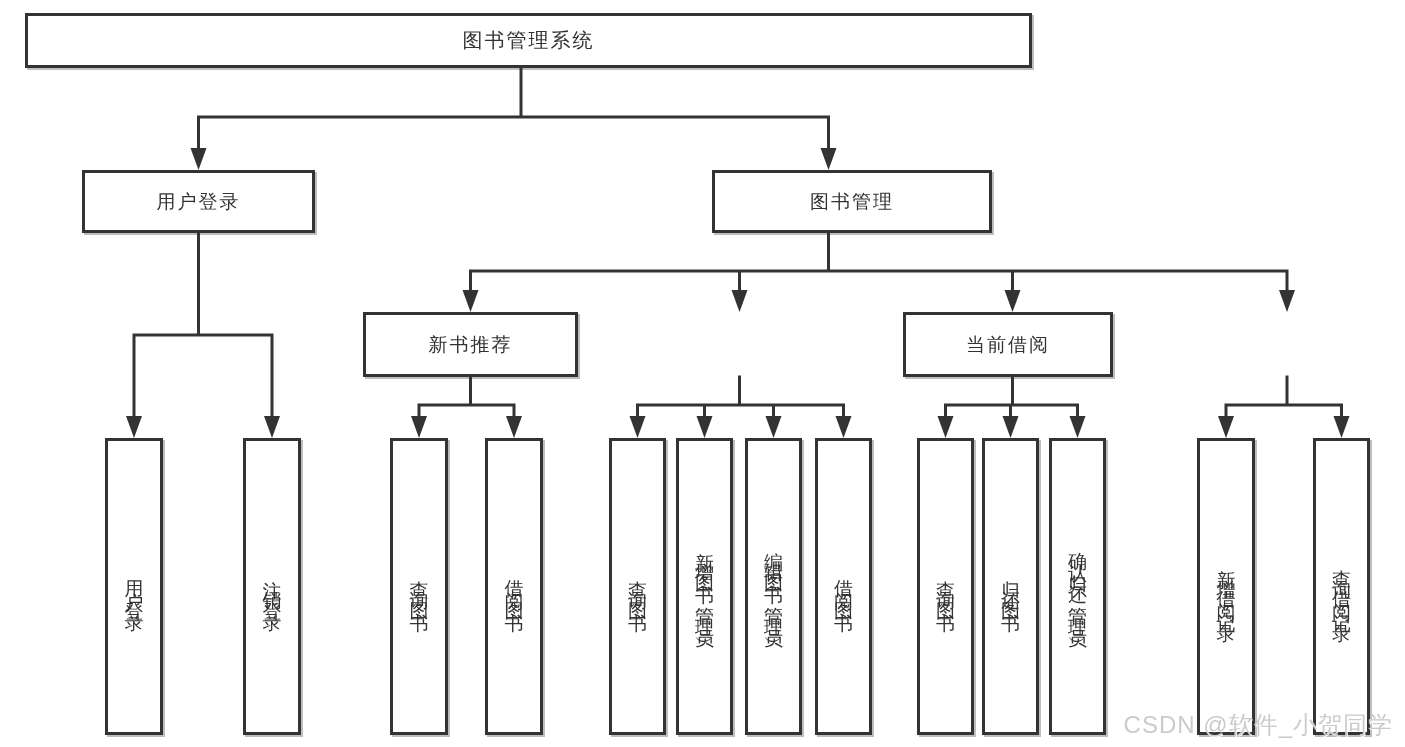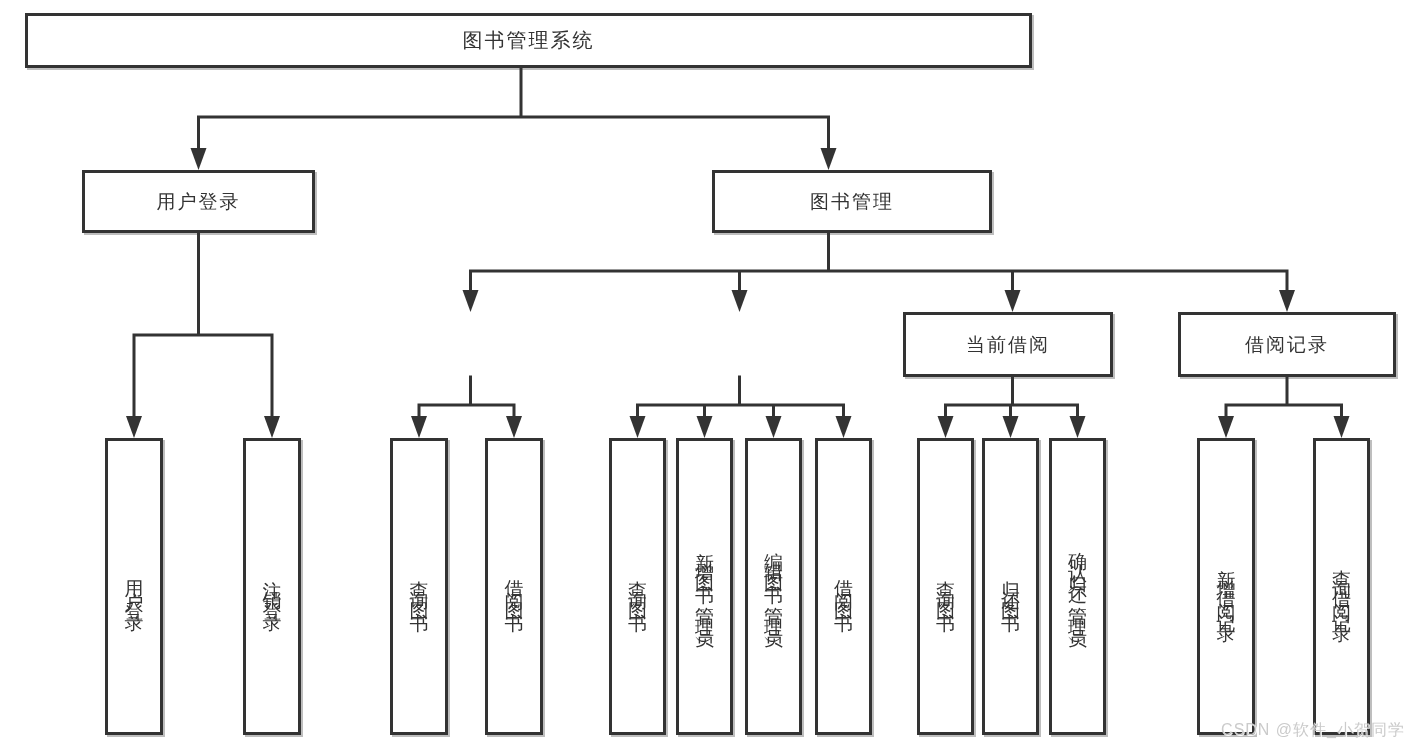--- a/index.html
+++ b/index.html
@@ -51,23 +51,23 @@
     font-size: 20px;
   }
   .vbox {
     writing-mode: vertical-rl;
     letter-spacing: 11px;
     font-size: 19px;
     text-align: center;
   }
   .watermark {
     position: absolute;
-    right: 0;
+    right: 12px;
     bottom: 6px;
-    font-size: 16px;
+    font-size: 24px;
     letter-spacing: 1px;
     color: var(--watermark-color, #cccccc);
     text-shadow: 1px 1px 0 rgba(255,255,255,0.9);
     z-index: 5;
     white-space: nowrap;
   }
 </style>
 </head>
 <body>
 
@@ -117,25 +117,25 @@
     <span>图书管理系统</span>
   </div>
 
   <div class="box" style="left:82px; top:170px; width:233px; height:63px;">
     <span>用户登录</span>
   </div>
   <div class="box" style="left:712px; top:170px; width:280px; height:63px;">
     <span>图书管理</span>
   </div>
 
+  <div class="box" style="left:363px; top:312px; width:215px; height:65px;">
+    <span>新书推荐</span>
+  </div>
   <div class="box" style="left:903px; top:312px; width:210px; height:65px;">
     <span>当前借阅</span>
-  </div>
-  <div class="box" style="left:1178px; top:312px; width:218px; height:65px;">
-    <span>借阅记录</span>
   </div>
 
   <div class="box vbox" style="left:105px; top:438px; width:58px; height:297px;">
     <span>用户登录</span>
   </div>
   <div class="box vbox" style="left:243px; top:438px; width:58px; height:297px;">
     <span>注销登录</span>
   </div>
 
   <div class="box vbox" style="left:390px; top:438px; width:58px; height:297px;">

